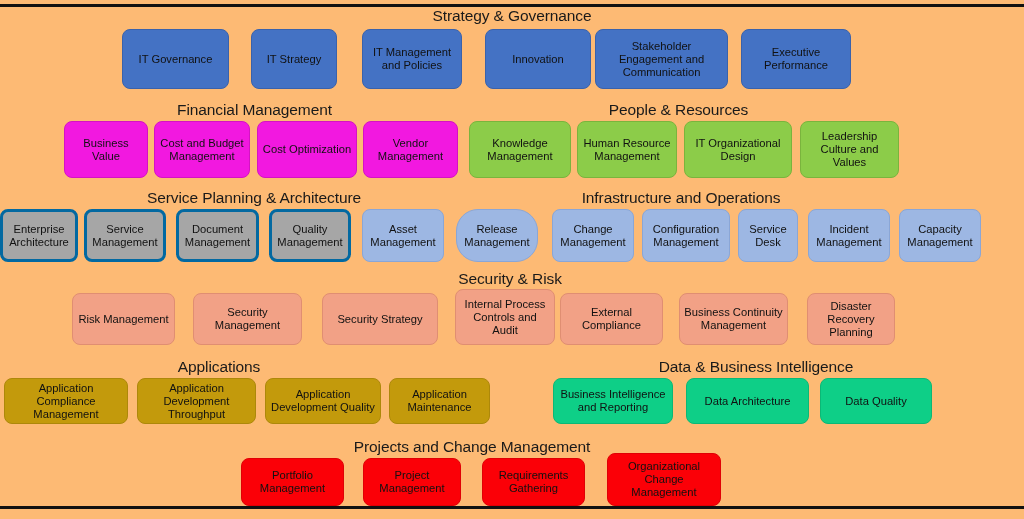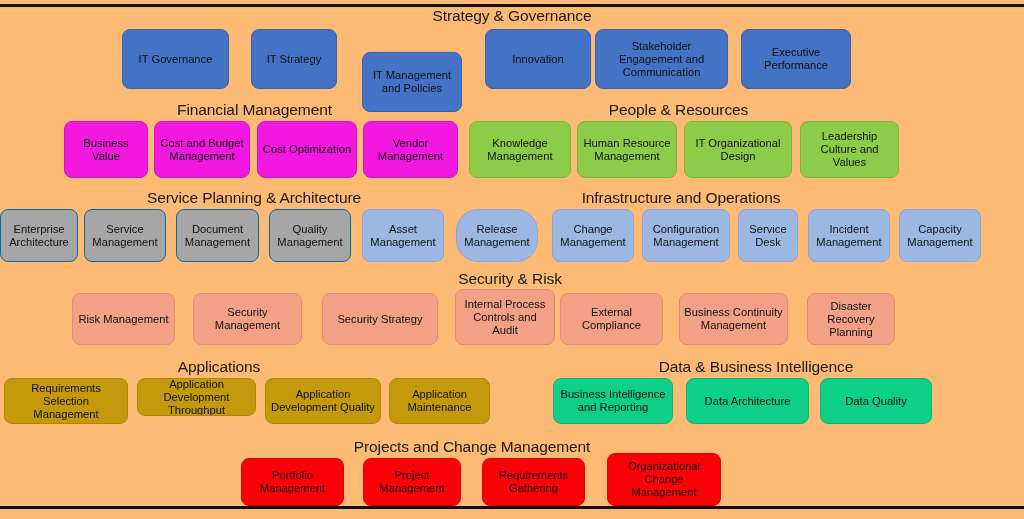--- a/index.html
+++ b/index.html
@@ -57,42 +57,42 @@
   }
   .box .lbl {
     display: block;
     width: 100%;
   }
 
   
   .c-blue      { background: #4472c4; border: 1px solid #3a62ab; color: #111; }
   .c-magenta   { background: #f218e0; border: 1px solid #d413c4; color: #111; }
   .c-green     { background: #8ccc49; border: 1px solid #7ab43d; color: #111; }
-  .c-gray      { background: #a6a6a6; border: 1px solid #0369a1; color: #111; }
+  .c-gray      { background: #a6a6a6; border: 3px solid #0369a1; color: #111; }
   .c-ltblue    { background: #9db7e3; border: 1px solid #8aa6d6; color: #111; }
   .c-salmon    { background: #f2a186; border: 1px solid #e08e72; color: #111; }
   .c-gold      { background: #c39a0c; border: 1px solid #ad880a; color: #111; }
   .c-teal      { background: #0ecf87; border: 1px solid #0bb876; color: #111; }
   .c-red       { background: #fb0007; border: 1px solid #e00005; color: #111; }
 </style>
 </head>
 <body>
 
 <div id="canvas">
   <div class="rule top"></div>
   <div class="rule bottom"></div>
   <div id="groups-layer">
       <div class="group-title" style="left: 385px; top: 7px; width: 254px;">Strategy &amp; Governance</div>
       <div class="box c-blue" style="left: 122px; top: 29px; width: 107px; height: 60px;">
         <span class="lbl">IT Governance</span>
       </div>
       <div class="box c-blue" style="left: 251px; top: 29px; width: 86px; height: 60px;">
         <span class="lbl">IT Strategy</span>
       </div>
-      <div class="box c-blue" style="left: 362px; top: 29px; width: 100px; height: 60px; margin-top: 23px;">
+      <div class="box c-blue" style="left: 362px; top: 29px; width: 100px; height: 60px;">
         <span class="lbl">IT Management and Policies</span>
       </div>
       <div class="box c-blue" style="left: 477px; top: 29px; width: 106px; height: 60px; margin-left: 8px;">
         <span class="lbl">Innovation</span>
       </div>
       <div class="box c-blue" style="left: 595px; top: 29px; width: 133px; height: 60px;">
         <span class="lbl">Stakeholder Engagement and Communication</span>
       </div>
       <div class="box c-blue" style="left: 741px; top: 29px; width: 110px; height: 60px;">
         <span class="lbl">Executive Performance</span>
@@ -175,23 +175,23 @@
         <span class="lbl">External Compliance</span>
       </div>
       <div class="box c-salmon" style="left: 679px; top: 293px; width: 109px; height: 52px;">
         <span class="lbl">Business Continuity Management</span>
       </div>
       <div class="box c-salmon" style="left: 807px; top: 293px; width: 88px; height: 52px;">
         <span class="lbl">Disaster Recovery Planning</span>
       </div>
       <div class="group-title" style="left: 156px; top: 358px; width: 126px;">Applications</div>
       <div class="box c-gold" style="left: 4px; top: 378px; width: 124px; height: 46px;">
-        <span class="lbl">Requirements Selection Management</span>
-      </div>
-      <div class="box c-gold" style="left: 137px; top: 378px; width: 119px; height: 38px;">
+        <span class="lbl">Application Compliance Management</span>
+      </div>
+      <div class="box c-gold" style="left: 137px; top: 378px; width: 119px; height: 46px;">
         <span class="lbl">Application Development Throughput</span>
       </div>
       <div class="box c-gold" style="left: 265px; top: 378px; width: 116px; height: 46px;">
         <span class="lbl">Application Development Quality</span>
       </div>
       <div class="box c-gold" style="left: 389px; top: 378px; width: 101px; height: 46px;">
         <span class="lbl">Application Maintenance</span>
       </div>
       <div class="group-title" style="left: 643px; top: 358px; width: 226px;">Data &amp; Business Intelligence</div>
       <div class="box c-teal" style="left: 553px; top: 378px; width: 120px; height: 46px;">

